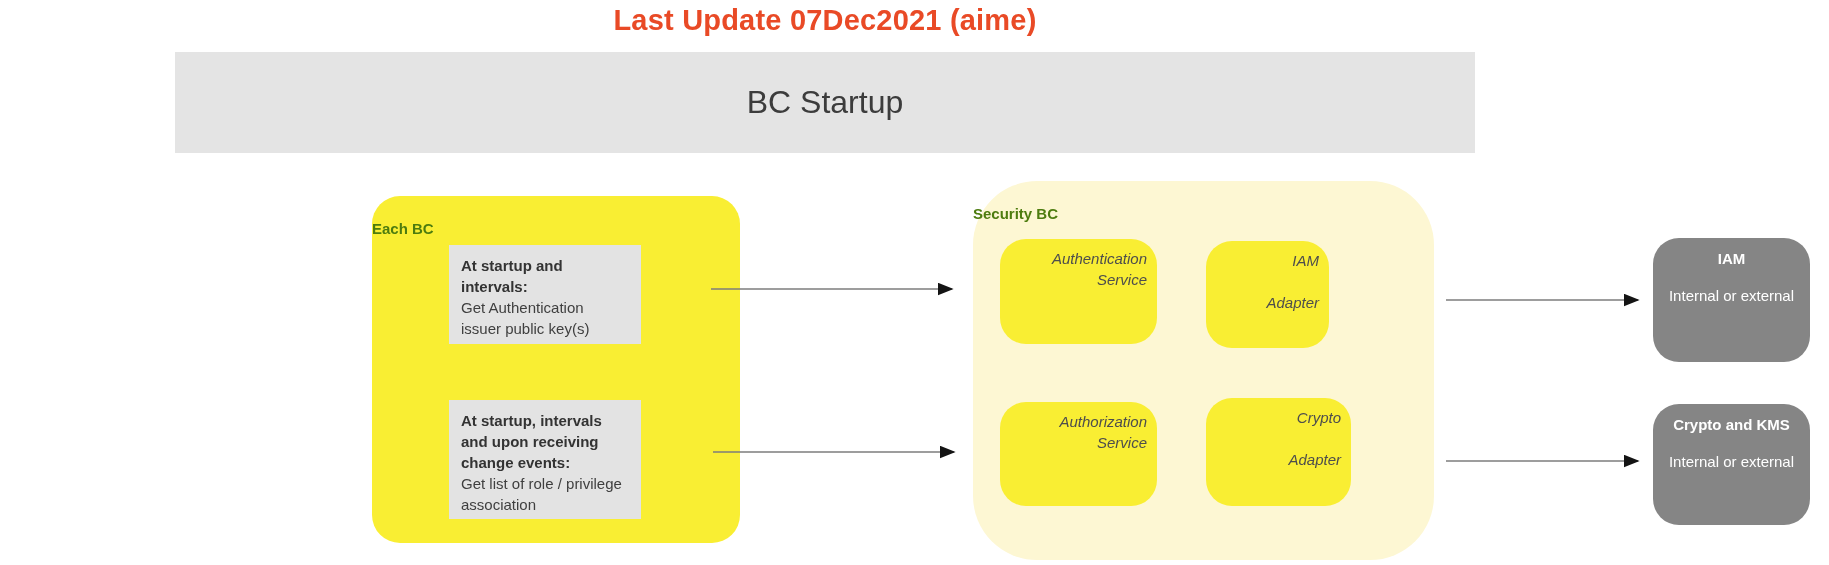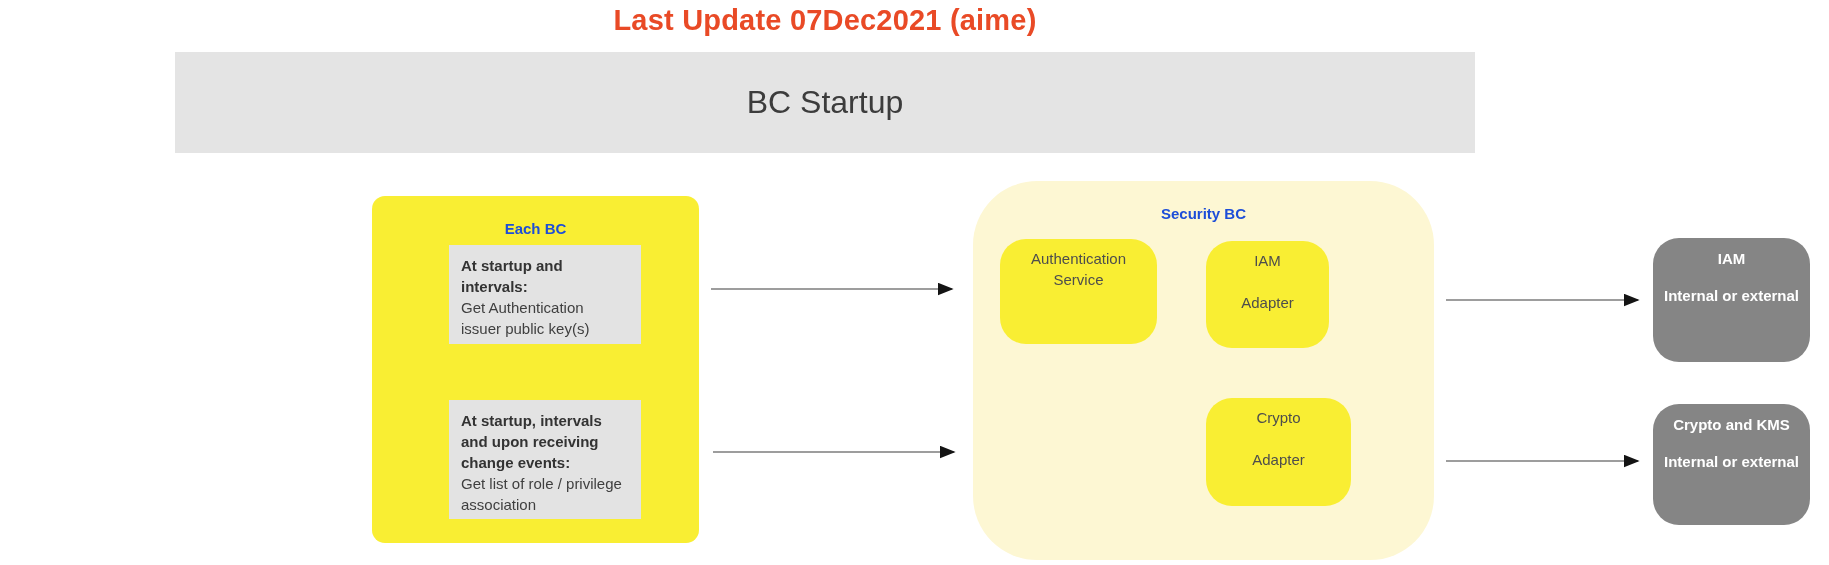--- a/index.html
+++ b/index.html
@@ -21,62 +21,63 @@
     background:#e4e4e4;
   }
   .banner-title{
     position:absolute;left:0;top:0;width:100%;height:100%;
     display:flex;align-items:center;justify-content:center;
     font-size:32px;font-weight:400;color:#3c3c3c;
   }
 
   .group-node{position:absolute;}
   .each-bc{
-    left:356px;top:196px;width:327px;height:347px;
-    background:#f9ee33;border-radius:13px;
+    left:356px;top:196px;width:368px;height:347px;
+    background:#f9ee33;border-radius:28px;
   }
   .security-bc{
     left:957px;top:181px;width:461px;height:379px;
     background:#fdf7d3;border-radius:64px;
   }
   .group-label{
     position:absolute;left:0;top:24px;width:100%;
-    text-align:center;font-size:15px;font-weight:bold;color:#1d4ed8;
+    font-size:15px;font-weight:bold;color:#4d7c0f;
   }
 
   .note{
     position:absolute;background:#e3e3e3;
     padding:10px 12px;box-sizing:border-box;
     font-size:15px;line-height:21px;white-space:pre-line;color:#3f3f3f;
   }
   .note-1{left:433px;top:245px;width:192px;height:99px;}
   .note-2{left:433px;top:400px;width:192px;height:119px;}
   .note .hdr{font-weight:bold;color:#333333;}
 
   .svc{
     position:absolute;background:#f9ee33;border-radius:26px;
-    box-sizing:border-box;text-align:center;
+    box-sizing:border-box;text-align:right;
     font-size:15px;line-height:21px;color:#4d4d4d;
     padding:9px 10px 0 10px;
+    font-style:italic;
   }
   .svc-auth {left:984px; top:239px;width:157px;height:105px;}
   .svc-iamad{left:1190px;top:241px;width:123px;height:107px;}
   .svc-authz{left:984px; top:402px;width:157px;height:104px;}
   .svc-cryad{left:1190px;top:398px;width:145px;height:108px;}
   .svc .line2{margin-top:21px;}
 
   .ext{
     position:absolute;background:#858585;border-radius:26px;
     box-sizing:border-box;text-align:center;color:#ffffff;
     font-size:15px;line-height:19px;padding-top:11px;
   }
   .ext-iam{left:1637px;top:238px;width:157px;height:124px;}
   .ext-kms{left:1637px;top:404px;width:157px;height:121px;text-align:center;}
   .ext .ext-title{font-weight:bold;}
-  .ext .ext-sub{margin-top:18px;font-weight:700;}
+  .ext .ext-sub{margin-top:18px;font-weight:400;}
 
   .arrows{position:absolute;left:0;top:0;pointer-events:none;}
 </style>
 </head>
 <body>
 
 <div id="canvas">
 
   <div class="page-title">Last Update 07Dec2021 (aime)</div>
 
@@ -98,20 +99,21 @@
 issuer public key(s)</span></div>
 
   <div class="group-node security-bc">
     <div class="group-label">Security BC</div>
   </div>
   <div class="svc svc-auth">Authentication Service</div>
   <div class="svc svc-iamad">
     <div>IAM</div>
     <div class="line2">Adapter</div>
   </div>
+  <div class="svc svc-authz">Authorization Service</div>
   <div class="svc svc-cryad">
     <div>Crypto</div>
     <div class="line2">Adapter</div>
   </div>
 
   <div class="ext ext-iam">
     <div class="ext-title">IAM</div>
     <div class="ext-sub">Internal or external</div>
   </div>
   <div class="ext ext-kms">

